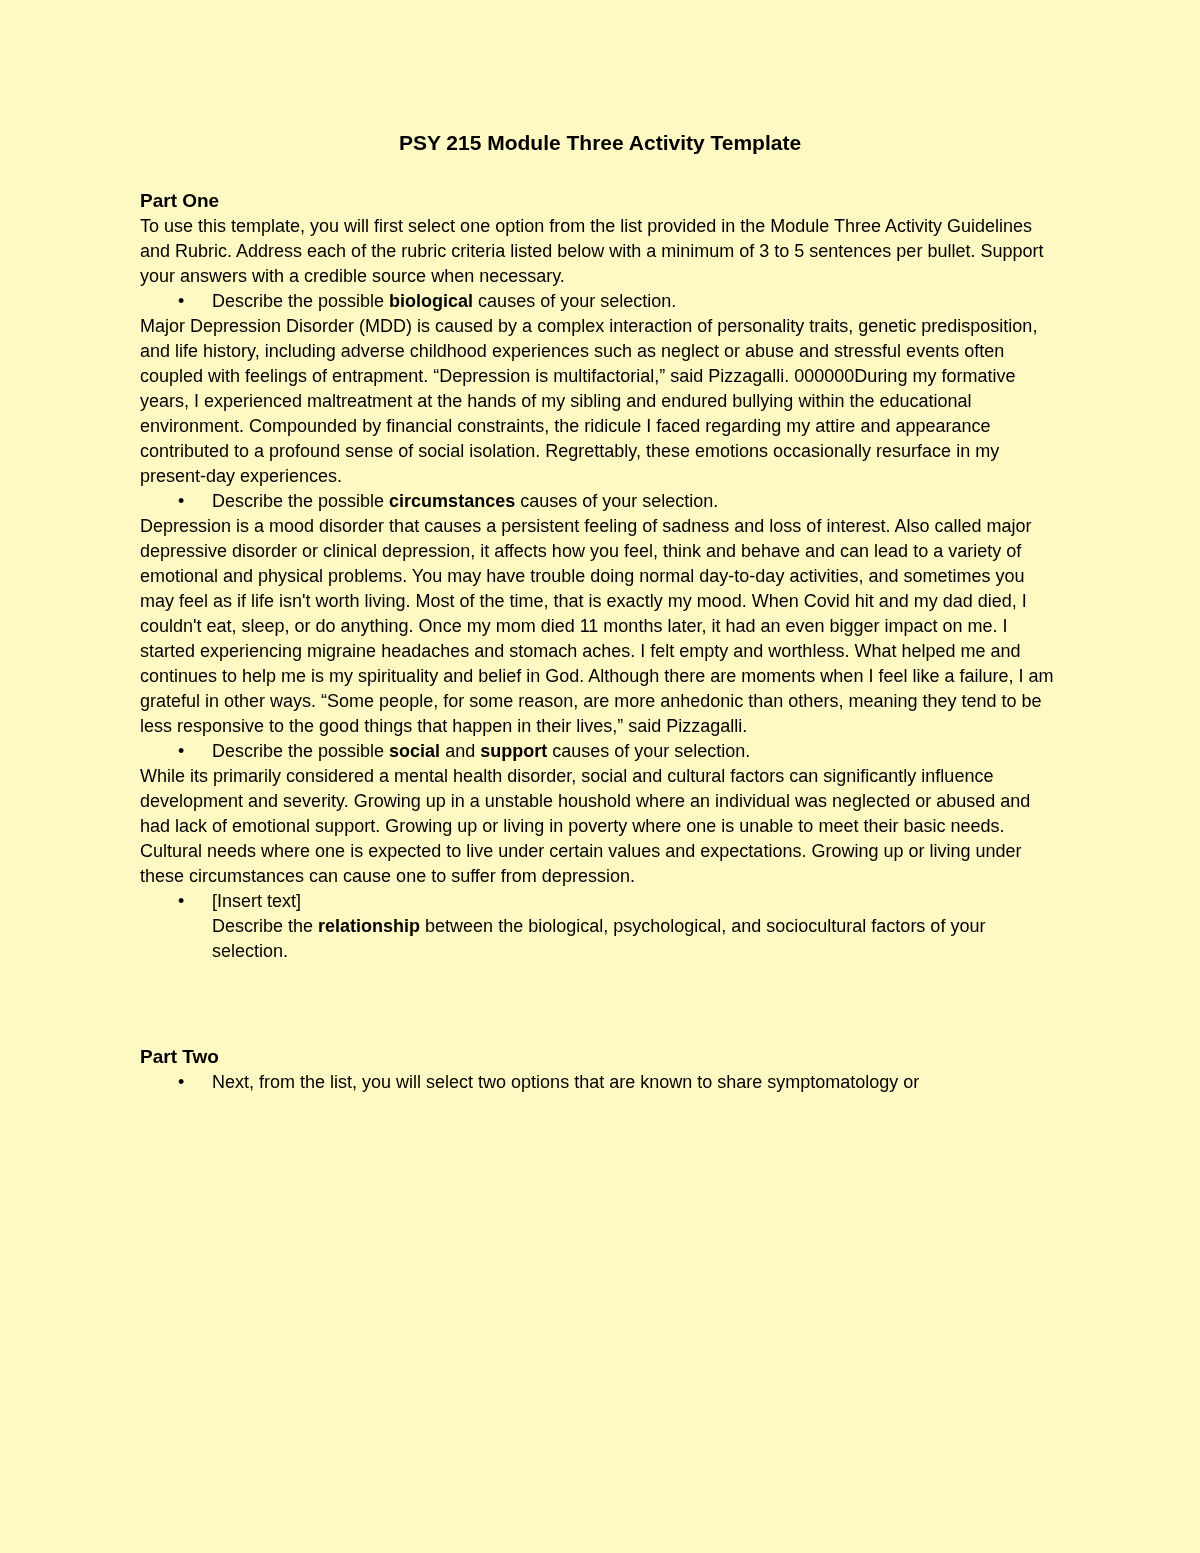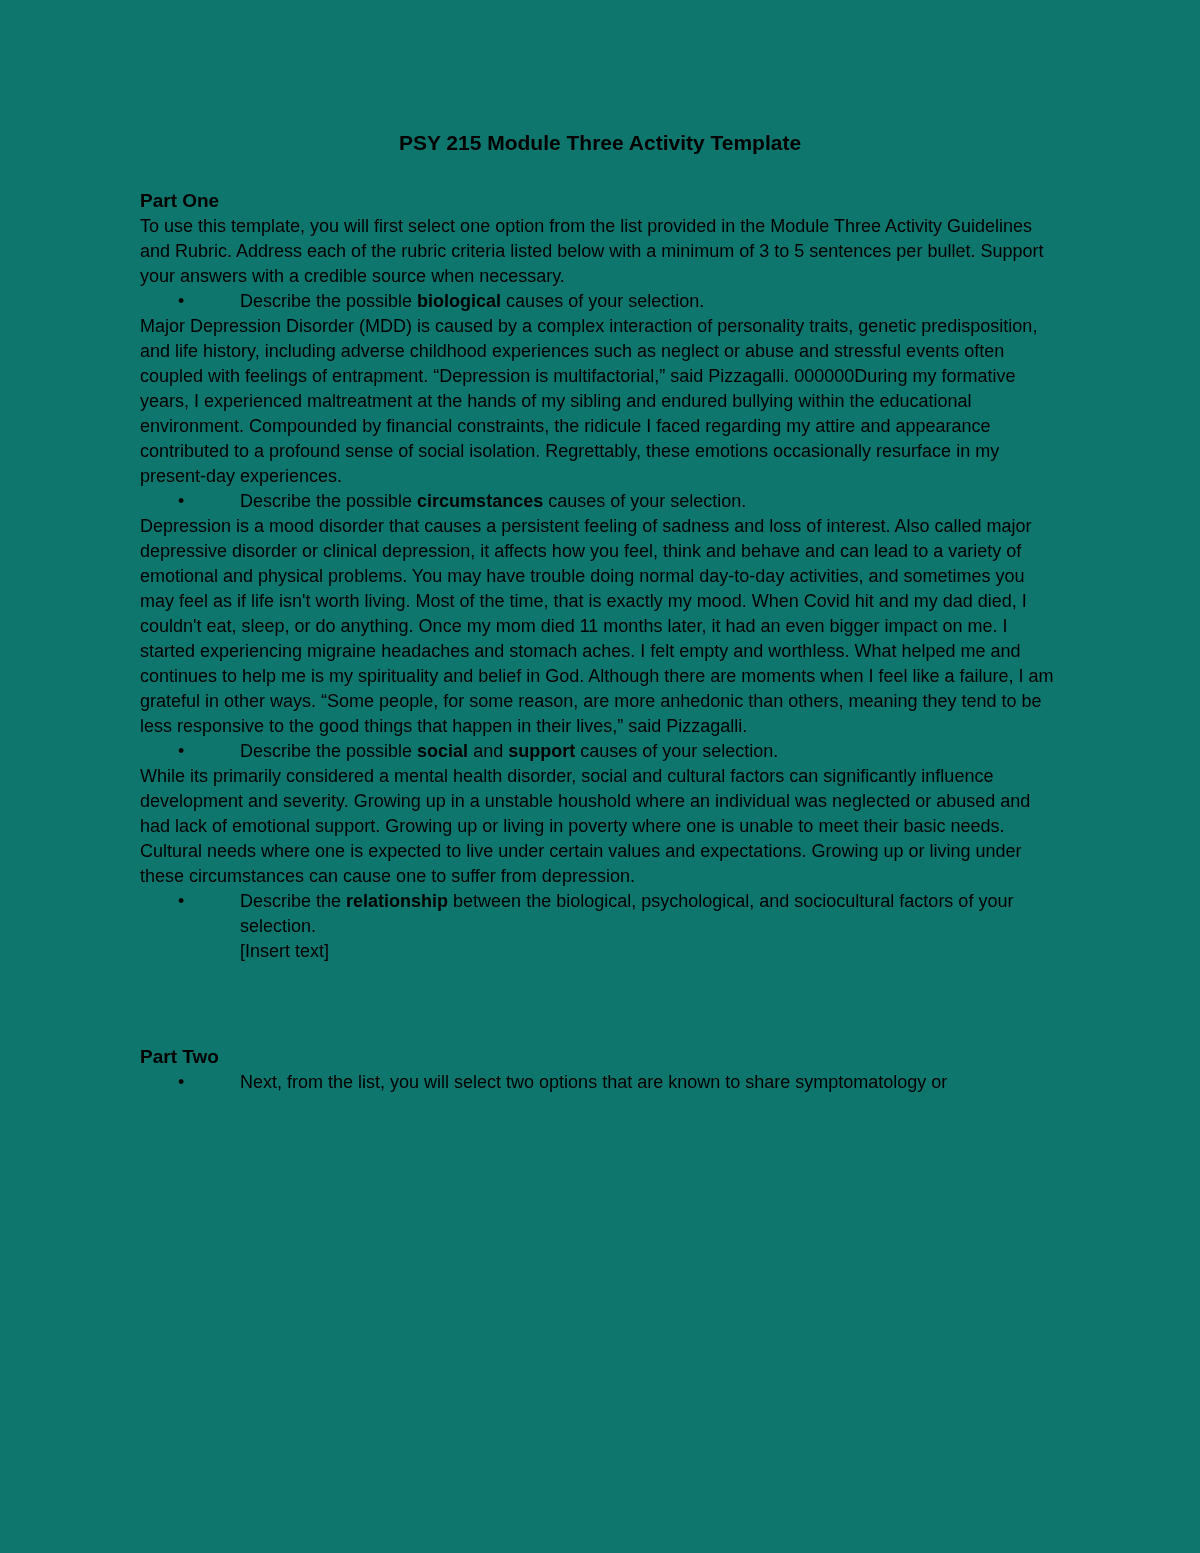--- a/index.html
+++ b/index.html
@@ -4,21 +4,21 @@
 <style>
   * { box-sizing: border-box; }
   html, body {
     margin: 0;
     padding: 0;
     background: #ffffff;
   }
   .page {
     width: 1200px;
     min-height: 1553px;
-    background: #0f766e;
+    background: #fef9c3;
     color: #000000;
     font-family: "Liberation Sans", sans-serif;
     font-size: 18px;
     line-height: 25px;
     padding: 130px 140px 40px 140px;
   }
   .doc-title {
     text-align: center;
     font-size: 21px;
     font-weight: bold;
@@ -46,21 +46,20 @@
     margin: 0;
   }
   .bullet-row .dot {
     flex: 0 0 auto;
     width: 34px;
     margin-left: 38px;
     text-align: left;
   }
   .bullet-row .btext {
     flex: 1 1 auto;
-    margin-left: 28px;
   }
   .rel-bullet { margin-bottom: 0; }
   .part-two-gap { height: 80px; }
   b { font-weight: bold; }
 </style>
 </head>
 <body>
 
 <div class="page">
 
@@ -89,22 +88,22 @@
   <div class="bullet-row">
     <span class="dot">•</span>
     <div class="btext"><span>Describe the possible </span><b>social</b><span> and </span><b>support</b><span> causes of your selection.</span></div>
   </div>
 
   <p class="para answer-social">While its primarily considered a mental health disorder, social and cultural factors can significantly influence development and severity. Growing up in a unstable houshold where an individual was neglected or abused and had lack of emotional support. Growing up or living in poverty where one is unable to meet their basic needs. Cultural needs where one is expected to live under certain values and expectations. Growing up or living under these circumstances can cause one to suffer from depression.</p>
 
   <div class="bullet-row rel-bullet">
     <span class="dot">•</span>
     <div class="btext">
+      <div>[Insert text]</div>
       <div><span>Describe the </span><b>relationship</b><span> between the biological, psychological, and sociocultural factors of your selection.</span></div>
-      <div>[Insert text]</div>
     </div>
   </div>
 
   <div class="part-two-gap"></div>
 
   <h2 class="part-heading">Part Two</h2>
 
   <div class="bullet-row">
     <span class="dot">•</span>
     <div class="btext">Next, from the list, you will select two options that are known to share symptomatology or</div>

